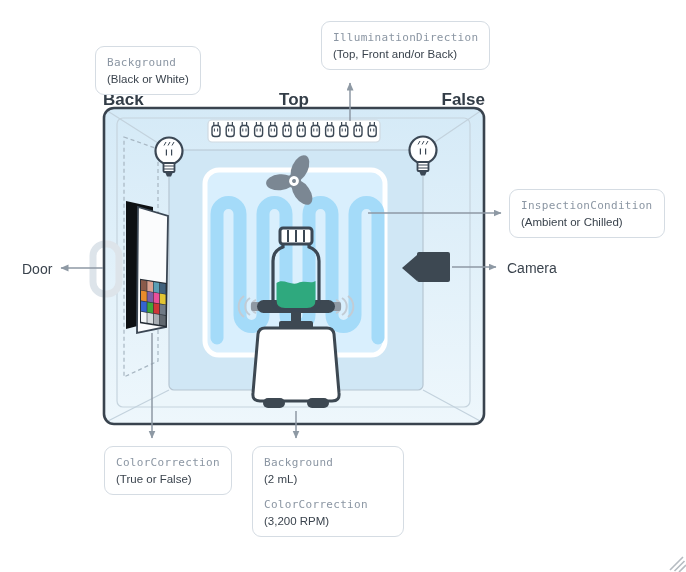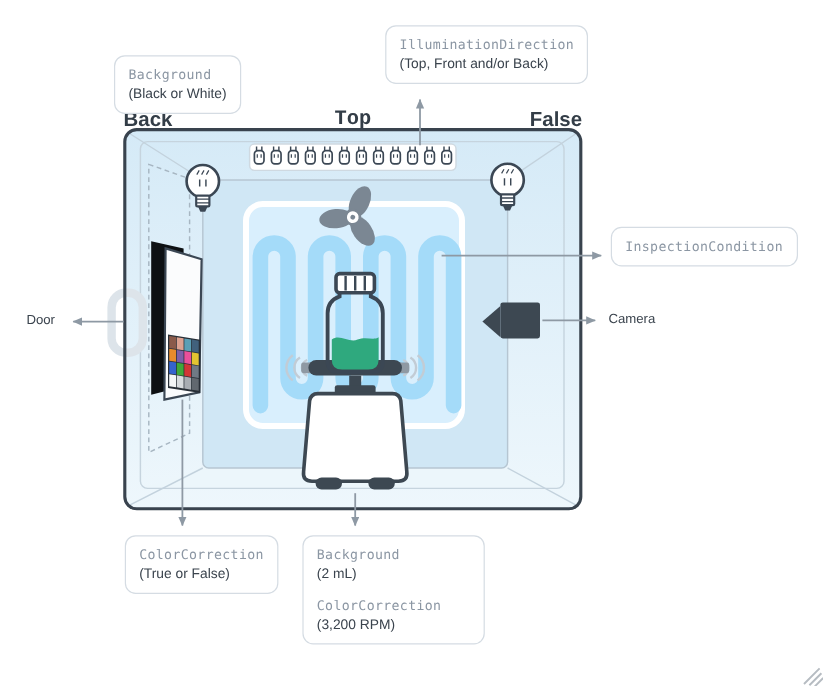--- a/index.html
+++ b/index.html
@@ -6,21 +6,21 @@
   .canvas{position:relative;width:686px;height:572px;background:#ffffff;overflow:hidden;
           font-family:"Liberation Sans",sans-serif;}
   .diagram-svg{position:absolute;left:0;top:0;}
   .callout{position:absolute;background:#fff;border:1.5px solid #d5dce3;border-radius:9px;
            padding:7px 11px;width:fit-content;box-sizing:border-box;}
   .param{font-family:"DejaVu Sans Mono","Liberation Mono",monospace;font-size:11px;color:#8b96a3;
          line-height:1.55;white-space:nowrap;letter-spacing:.3px;}
   .value{font-size:11.5px;color:#3a434d;line-height:1.4;white-space:nowrap;}
   .gap{height:9px;}
   .orient{position:absolute;font-size:17px;font-weight:bold;color:#333d47;}
-  .plain-label{position:absolute;font-size:11px;color:#3a434d;}
+  .plain-label{position:absolute;font-size:14px;color:#3a434d;}
 </style>
 </head>
 <body>
 
 <div class="canvas">
 
   <svg class="diagram-svg" width="686" height="572" viewBox="0 0 686 572">
     <defs>
       <linearGradient id="chamberGrad" x1="0" y1="0" x2="0" y2="1">
         <stop offset="0" stop-color="#d5eaf7"></stop>
@@ -153,35 +153,36 @@
       <line x1="452" y1="267" x2="496" y2="267" marker-end="url(#ah)"></line>
       <line x1="368" y1="213" x2="501" y2="213" marker-end="url(#ah)"></line>
       <line x1="152" y1="333" x2="152" y2="438" marker-end="url(#ah)"></line>
       <line x1="296" y1="411" x2="296" y2="438" marker-end="url(#ah)"></line>
     </g>
 
     <path d="M670,570 L683,557 M674.5,571 L684.5,561 M679,572 L686,565" stroke="#b6bcc2" stroke-width="1.6" fill="none"></path>
   </svg>
 
   <div class="orient" style="left:103px;top:90px;">Back</div>
-  <div class="orient" style="left:270px;top:90px;width:48px;text-align:center;font-family:Liberation Mono, monospace;">Top</div>
+  <div class="orient" style="left:270px;top:90px;width:48px;text-align:center;">Top</div>
   <div class="orient" style="right:201px;top:90px;">False</div>
 
   <div class="callout" style="left:95px;top:22px;min-width:100px;margin-top:24px;">
     <div class="param">Background</div>
     <div class="value">(Black or White)</div>
   </div>
 
   <div class="callout" style="left:321px;top:21px;min-width:158px;">
     <div class="param">IlluminationDirection</div>
     <div class="value">(Top, Front and/or Back)</div>
   </div>
 
   <div class="callout" style="left:509px;top:189px;min-width:140px;">
     <div class="param">InspectionCondition</div>
+    <div class="value">(Ambient or Chilled)</div>
   </div>
 
   <div class="callout" style="left:104px;top:446px;min-width:126px;">
     <div class="param">ColorCorrection</div>
     <div class="value">(True or False)</div>
   </div>
 
   <div class="callout" style="left:252px;top:446px;min-width:152px;">
     <div class="param">Background</div>
     <div class="value">(2 mL)</div>

